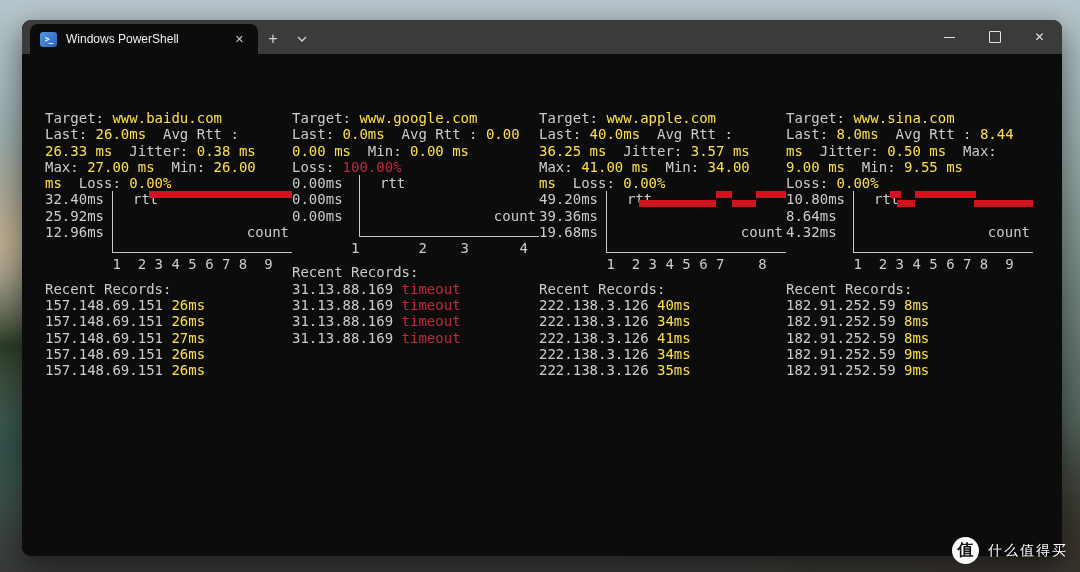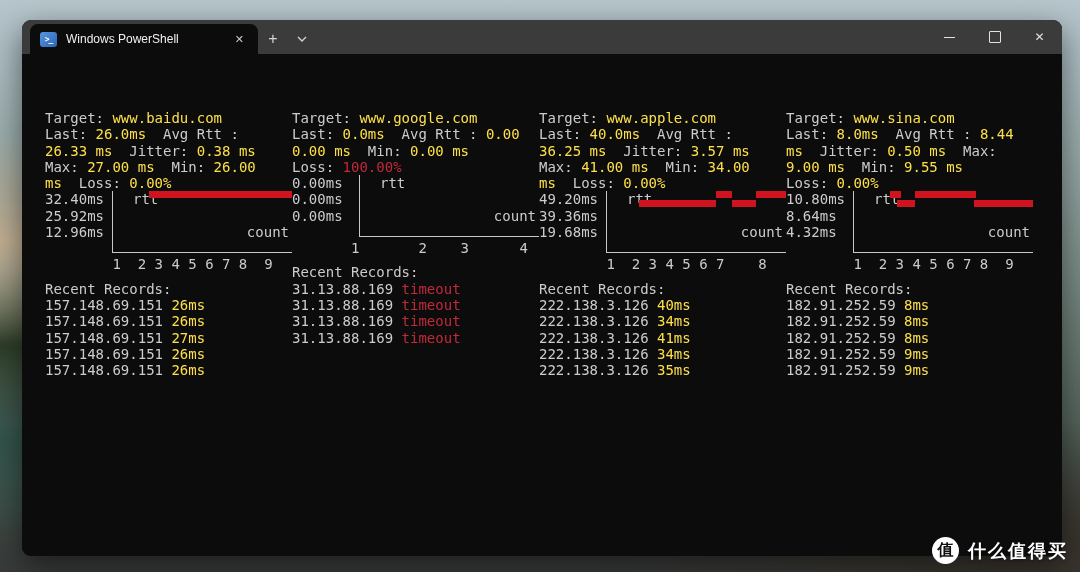--- a/index.html
+++ b/index.html
@@ -49,21 +49,21 @@
   .rtt-label{position:absolute;left:20px;top:0;}
   .count-label{position:absolute;right:3px;bottom:12px;}
   .seg{position:absolute;height:7px;background:#cf1420;}
   .ticks{white-space:pre;height:16.3px;margin-top:3px;}
   .rectitle{white-space:pre;height:16.3px;margin-top:8px;}
   
   .watermark{position:absolute;right:12px;bottom:8px;display:flex;align-items:center;gap:9px;color:#fff;}
   .wm-circle{width:27px;height:27px;border-radius:50%;background:#fff;color:#111;
     display:flex;align-items:center;justify-content:center;font-size:16px;font-weight:bold;
     font-family:"DejaVu Sans",sans-serif;}
-  .wm-text{font-size:18px;font-weight:700;font-family:"DejaVu Sans",sans-serif;letter-spacing:2px;
+  .wm-text{font-size:14px;font-weight:400;font-family:"DejaVu Sans",sans-serif;letter-spacing:2px;
     text-shadow:0 1px 3px rgba(0,0,0,.4);}
 </style>
 </head>
 <body>
 
 <div class="wallpaper"></div>
 
 <div class="window">
   <div class="titlebar">
     <div class="tab">

